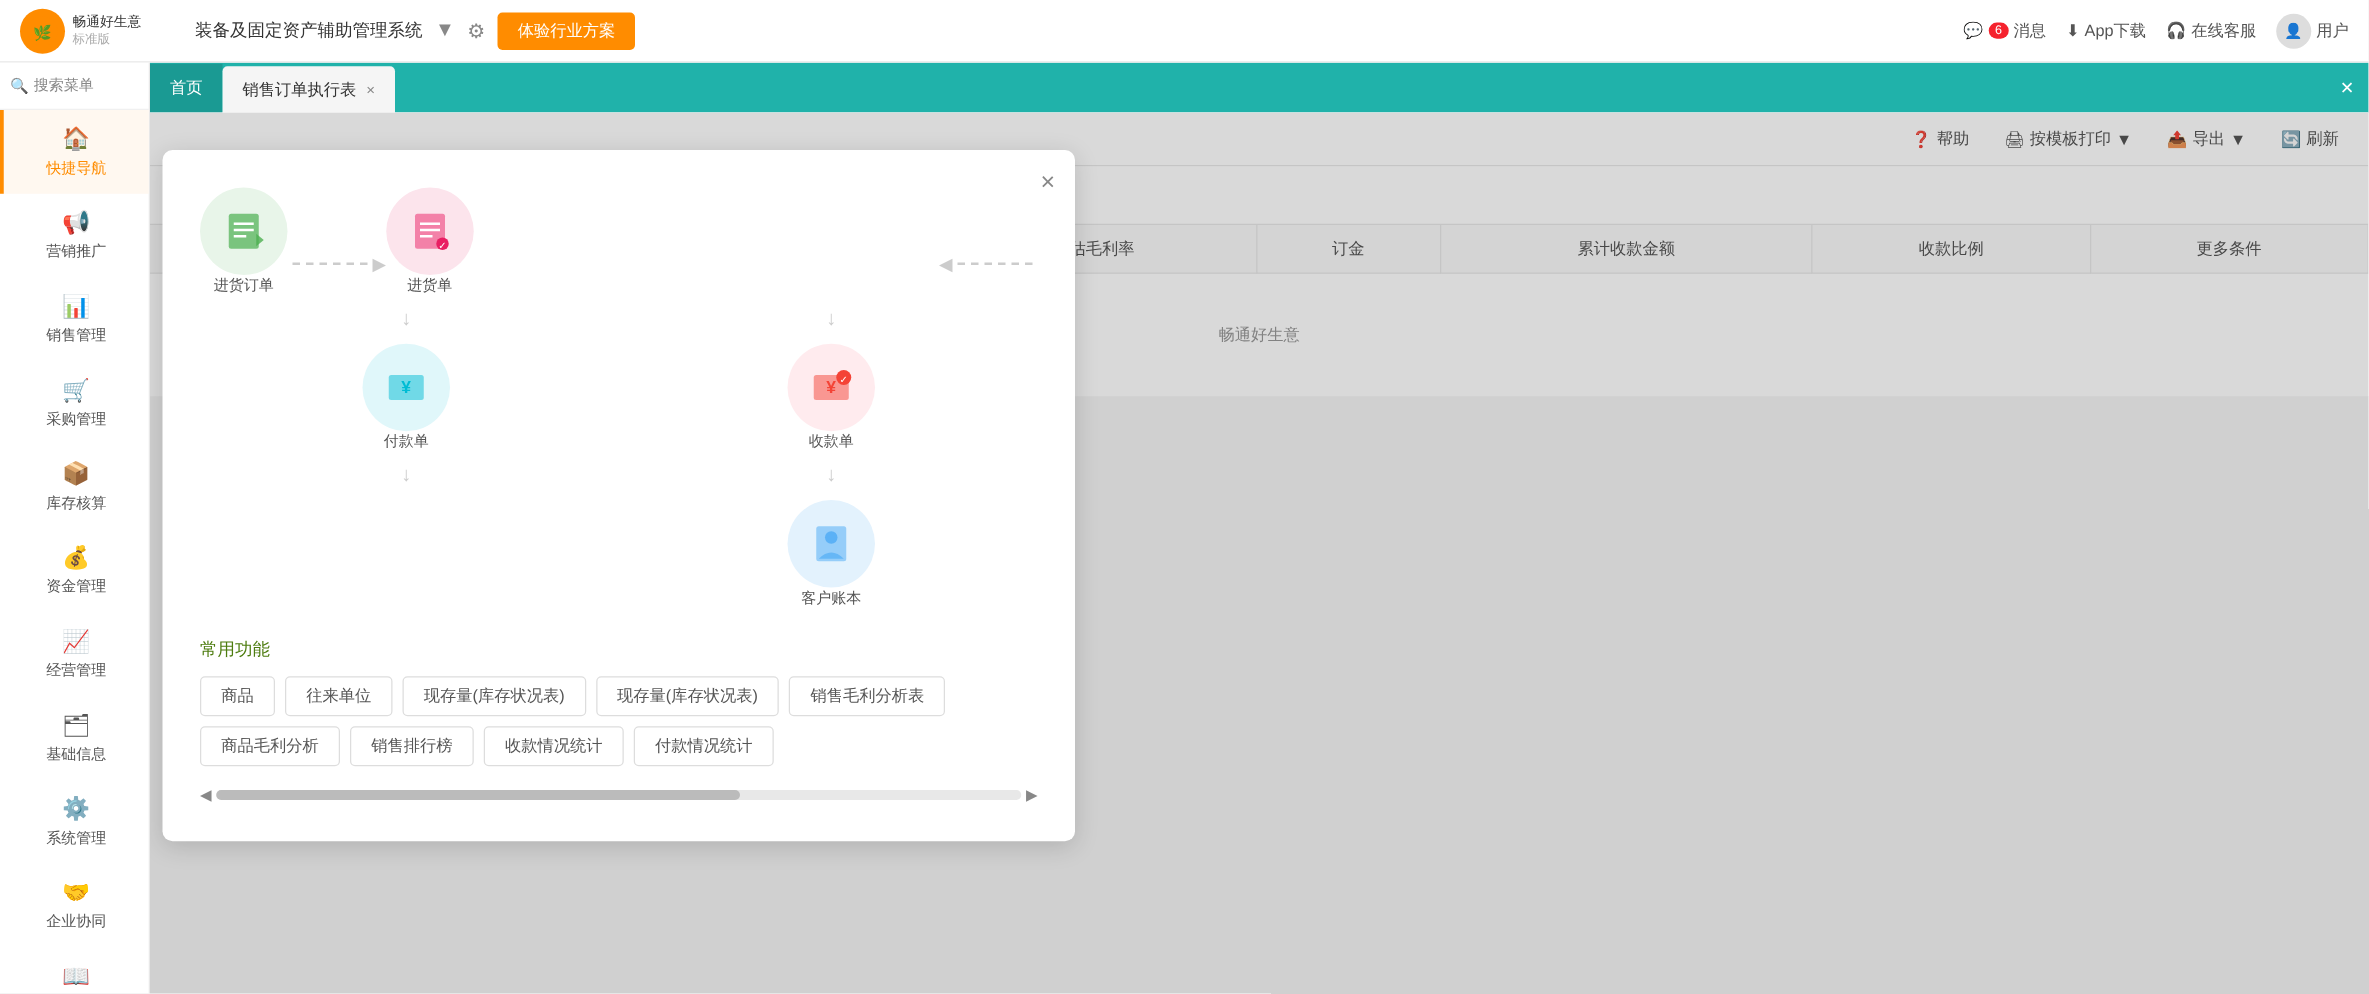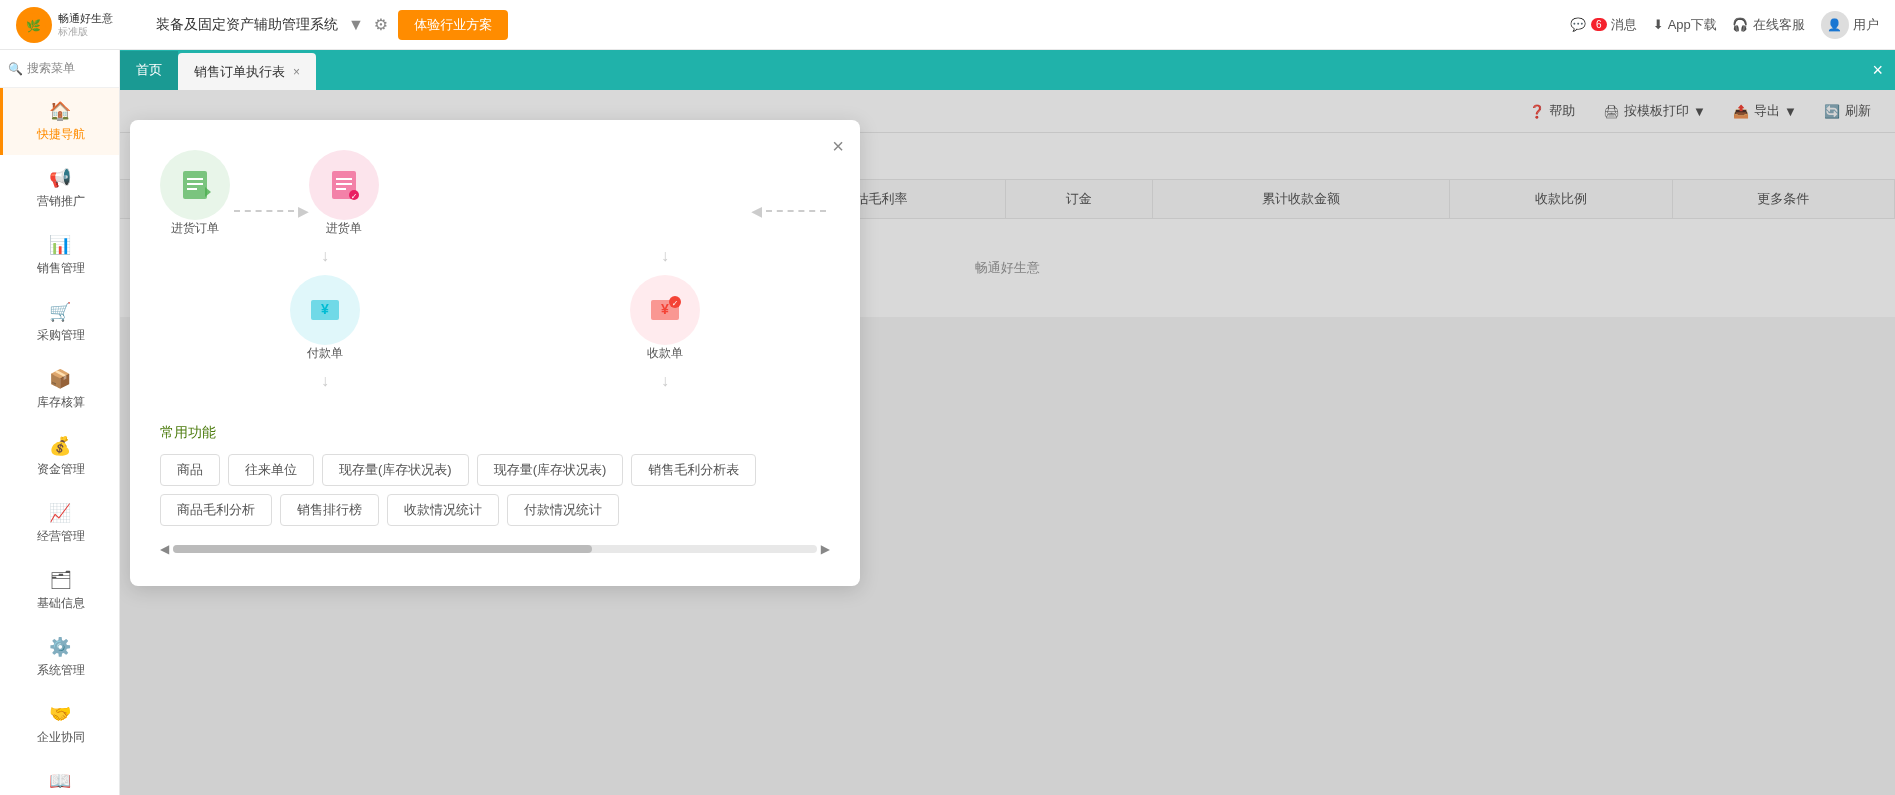--- a/index.html
+++ b/index.html
@@ -625,20 +625,30 @@
             <div style="display:flex;padding-left:130px;">
               <div style="text-align:center;color:#ccc;font-size:16px;width:70px;">↓</div>
               <div style="flex:1;"></div>
               <div style="text-align:center;color:#ccc;font-size:16px;width:70px;margin-right:130px;">↓</div>
             </div>
 
             <div style="display:flex;align-items:flex-end;padding-left:130px;">
 
               <div style="flex:1;"></div>
 
+              <div class="flow-col" style="margin-right:130px;">
+                <div class="flow-circle lightblue-circle" style="width:70px;height:70px;border-radius:50%;display:flex;align-items:center;justify-content:center;">
+                  <svg width="36" height="36" viewBox="0 0 36 36">
+                    <rect x="6" y="4" width="24" height="28" rx="2" fill="#2196f3" opacity="0.4"></rect>
+                    <circle cx="18" cy="13" r="5" fill="#2196f3" opacity="0.5"></circle>
+                    <path d="M8 30 Q18 20 28 30" fill="#2196f3" opacity="0.4"></path>
+                  </svg>
+                </div>
+                <span class="flow-label">客户账本</span>
+              </div>
             </div>
           </div>
 
           <div>
             <div class="common-features-title">常用功能</div>
             <div class="feature-buttons">
               <button class="feature-btn">商品</button>
               <button class="feature-btn">往来单位</button>
               <button class="feature-btn">现存量(库存状况表)</button>
               <button class="feature-btn">现存量(库存状况表)</button>

